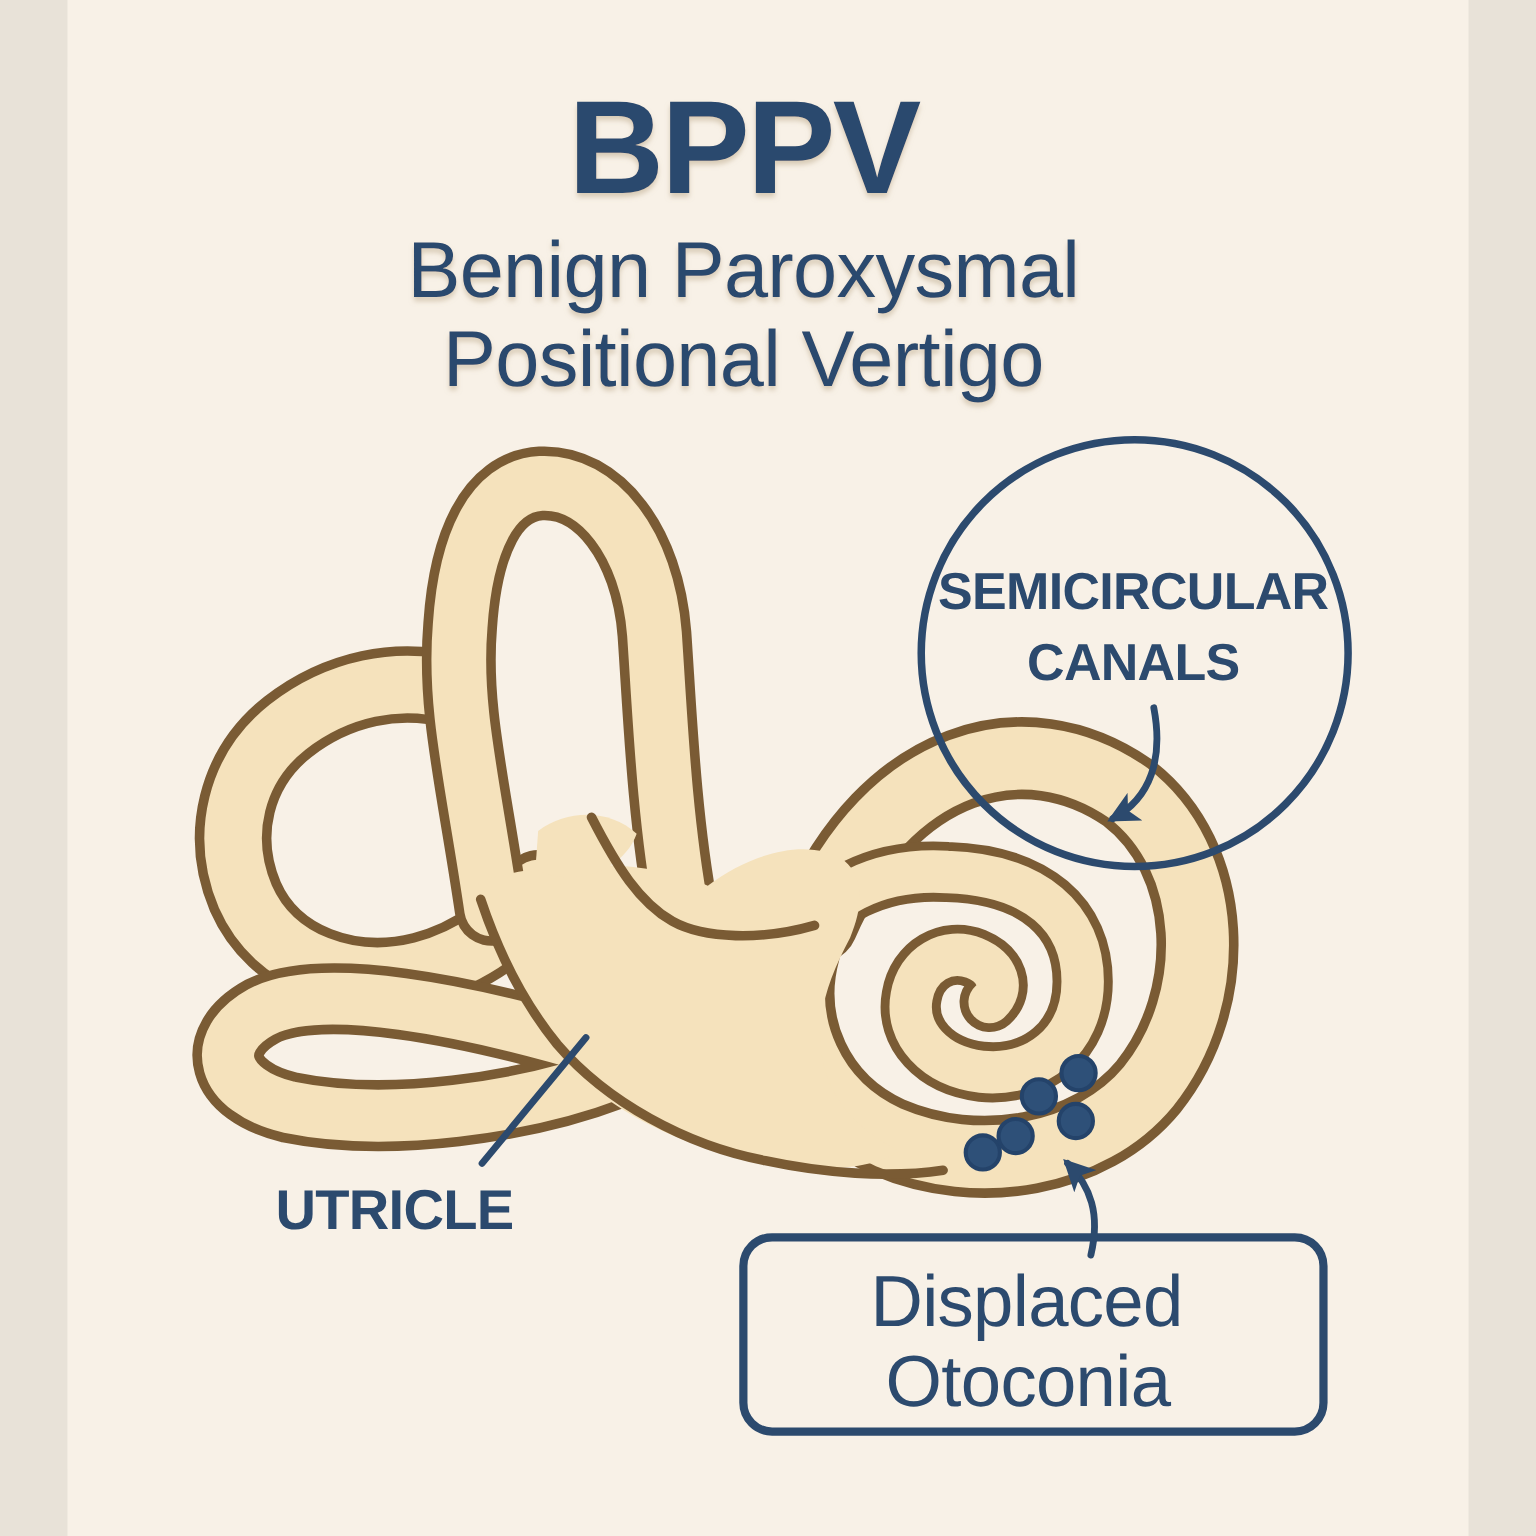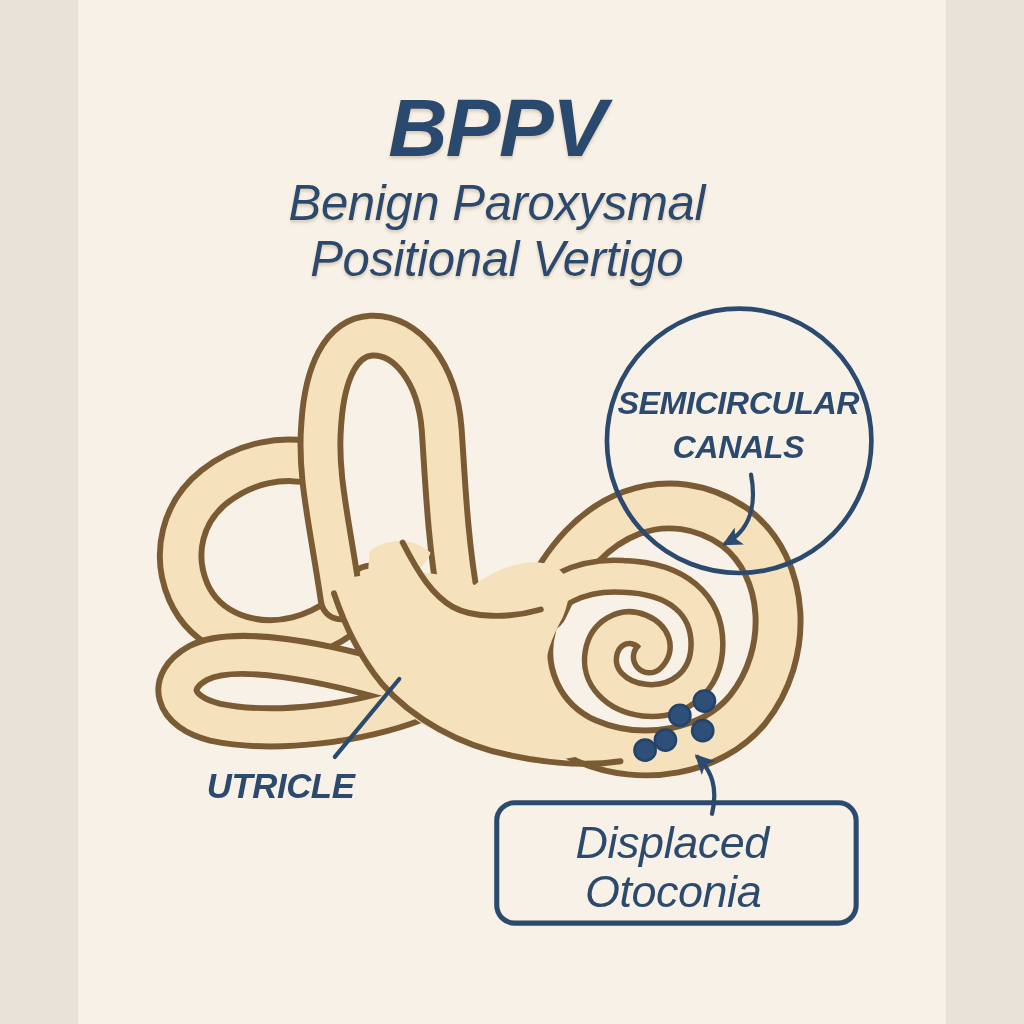--- a/index.html
+++ b/index.html
@@ -5,22 +5,22 @@
   :root{
     --background:#f8f1e7;
     --canal-fill:#f5e2bc;
     --canal-outline:#7a5b34;
     --accent-navy:#2c4a6e;
     --otoconia-fill:#2e5078;
     --otoconia-rim:#24436a;
   }
   html,body{margin:0;padding:0;background:#e8e2d8;}
   .stage{
-    width:868px;height:1024px;margin:0 auto;position:relative;
-    background:var(--background);overflow:hidden;font-style:italic;
+    width:934px;height:1024px;margin:0 auto;position:relative;
+    background:var(--background);overflow:hidden;
   }
   svg{display:block;width:100%;height:100%;}
   .bg{fill:var(--background);}
   .tube-o{stroke:var(--canal-outline);fill:none;stroke-linecap:round;stroke-linejoin:round;}
   .tube-f{stroke:var(--canal-fill);fill:none;stroke-linecap:round;stroke-linejoin:round;}
   .tanfill{fill:var(--canal-fill);stroke:none;}
   .brownline{stroke:var(--canal-outline);fill:none;stroke-linecap:round;stroke-linejoin:round;}
   .navy-line{stroke:var(--accent-navy);fill:none;stroke-linecap:round;stroke-linejoin:round;}
   .dot{fill:var(--otoconia-fill);stroke:var(--otoconia-rim);stroke-width:3;}
   text{fill:var(--accent-navy);font-family:"Liberation Sans","DejaVu Sans",sans-serif;}

